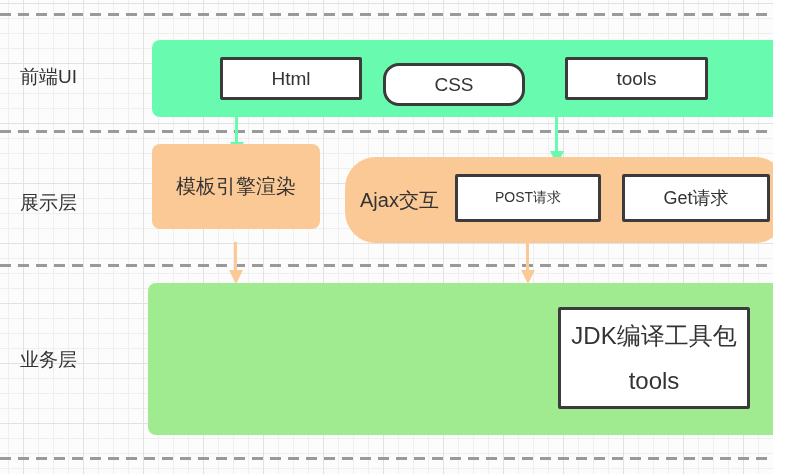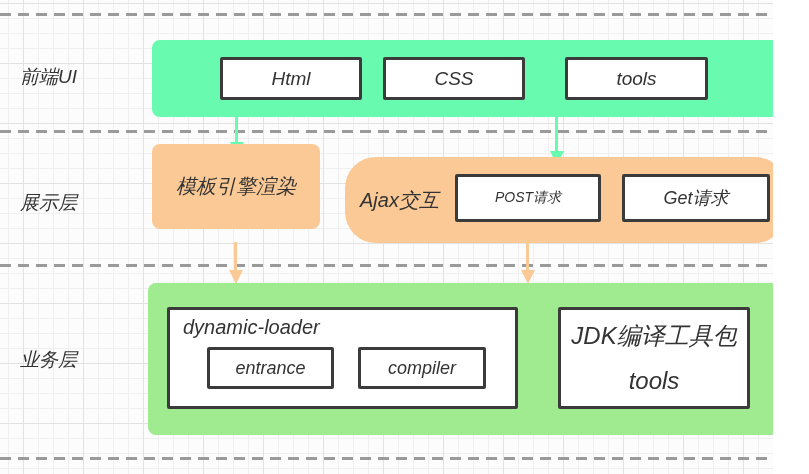--- a/index.html
+++ b/index.html
@@ -14,21 +14,20 @@
     height: 474px;
     overflow: hidden;
     background-color: #fcfcfc;
     background-image:
       linear-gradient(#e2e2e2 1px, transparent 1px),
       linear-gradient(90deg, #e2e2e2 1px, transparent 1px),
       linear-gradient(#efefef 1px, transparent 1px),
       linear-gradient(90deg, #efefef 1px, transparent 1px);
     background-size: 60px 60px, 60px 60px, 15px 15px, 15px 15px;
     background-position: 23px 3px, 23px 3px, 8px 3px, 8px 3px;
-    font-style: italic;
   }
   .divider {
     position: absolute;
     left: 0;
     width: 809px;
     height: 3px;
     background: repeating-linear-gradient(90deg, #9a9a9a 0 11px, transparent 11px 18px);
   }
   .layer-label {
     position: absolute;
@@ -52,21 +51,21 @@
     border: 3px solid #3b3b3b;
     border-radius: 2px;
     display: flex;
     align-items: center;
     justify-content: center;
     font-size: 19px;
     color: #333333;
     white-space: nowrap;
   }
   .node-html   { left: 68px;  top: 17px; width: 142px; height: 43px; }
-  .node-css    { left: 231px; top: 17px; width: 142px; height: 43px; }
+  .node-css    { left: 231px; top: 23px; width: 142px; height: 43px; border-radius: 16px; }
   .node-jquery { left: 413px; top: 17px; width: 143px; height: 43px; }
 
   .node-template, .group-ajax {
     display: flex;
     align-items: center;
     justify-content: center;
     font-size: 20px;
   }
   .ajax-label {
     position: absolute;
@@ -169,24 +168,19 @@
   <div class="arrow arrow-orange a3">
     <div class="shaft"></div>
     <div class="head"></div>
   </div>
   <div class="arrow arrow-orange a4">
     <div class="shaft"></div>
     <div class="head"></div>
   </div>
 
   <div class="band band-business">
-    <div class="group-dynamic-loader">
-      <div class="dl-title">dynamic-loader</div>
-      <div class="wbox node-entrance">entrance</div>
-      <div class="wbox node-compiler">compiler</div>
-    </div>
     <div class="wbox node-jdk">
       <span>JDK编译工具包</span>
       <span>tools</span>
     </div>
   </div>
 
 </div>
 
 </body></html>

